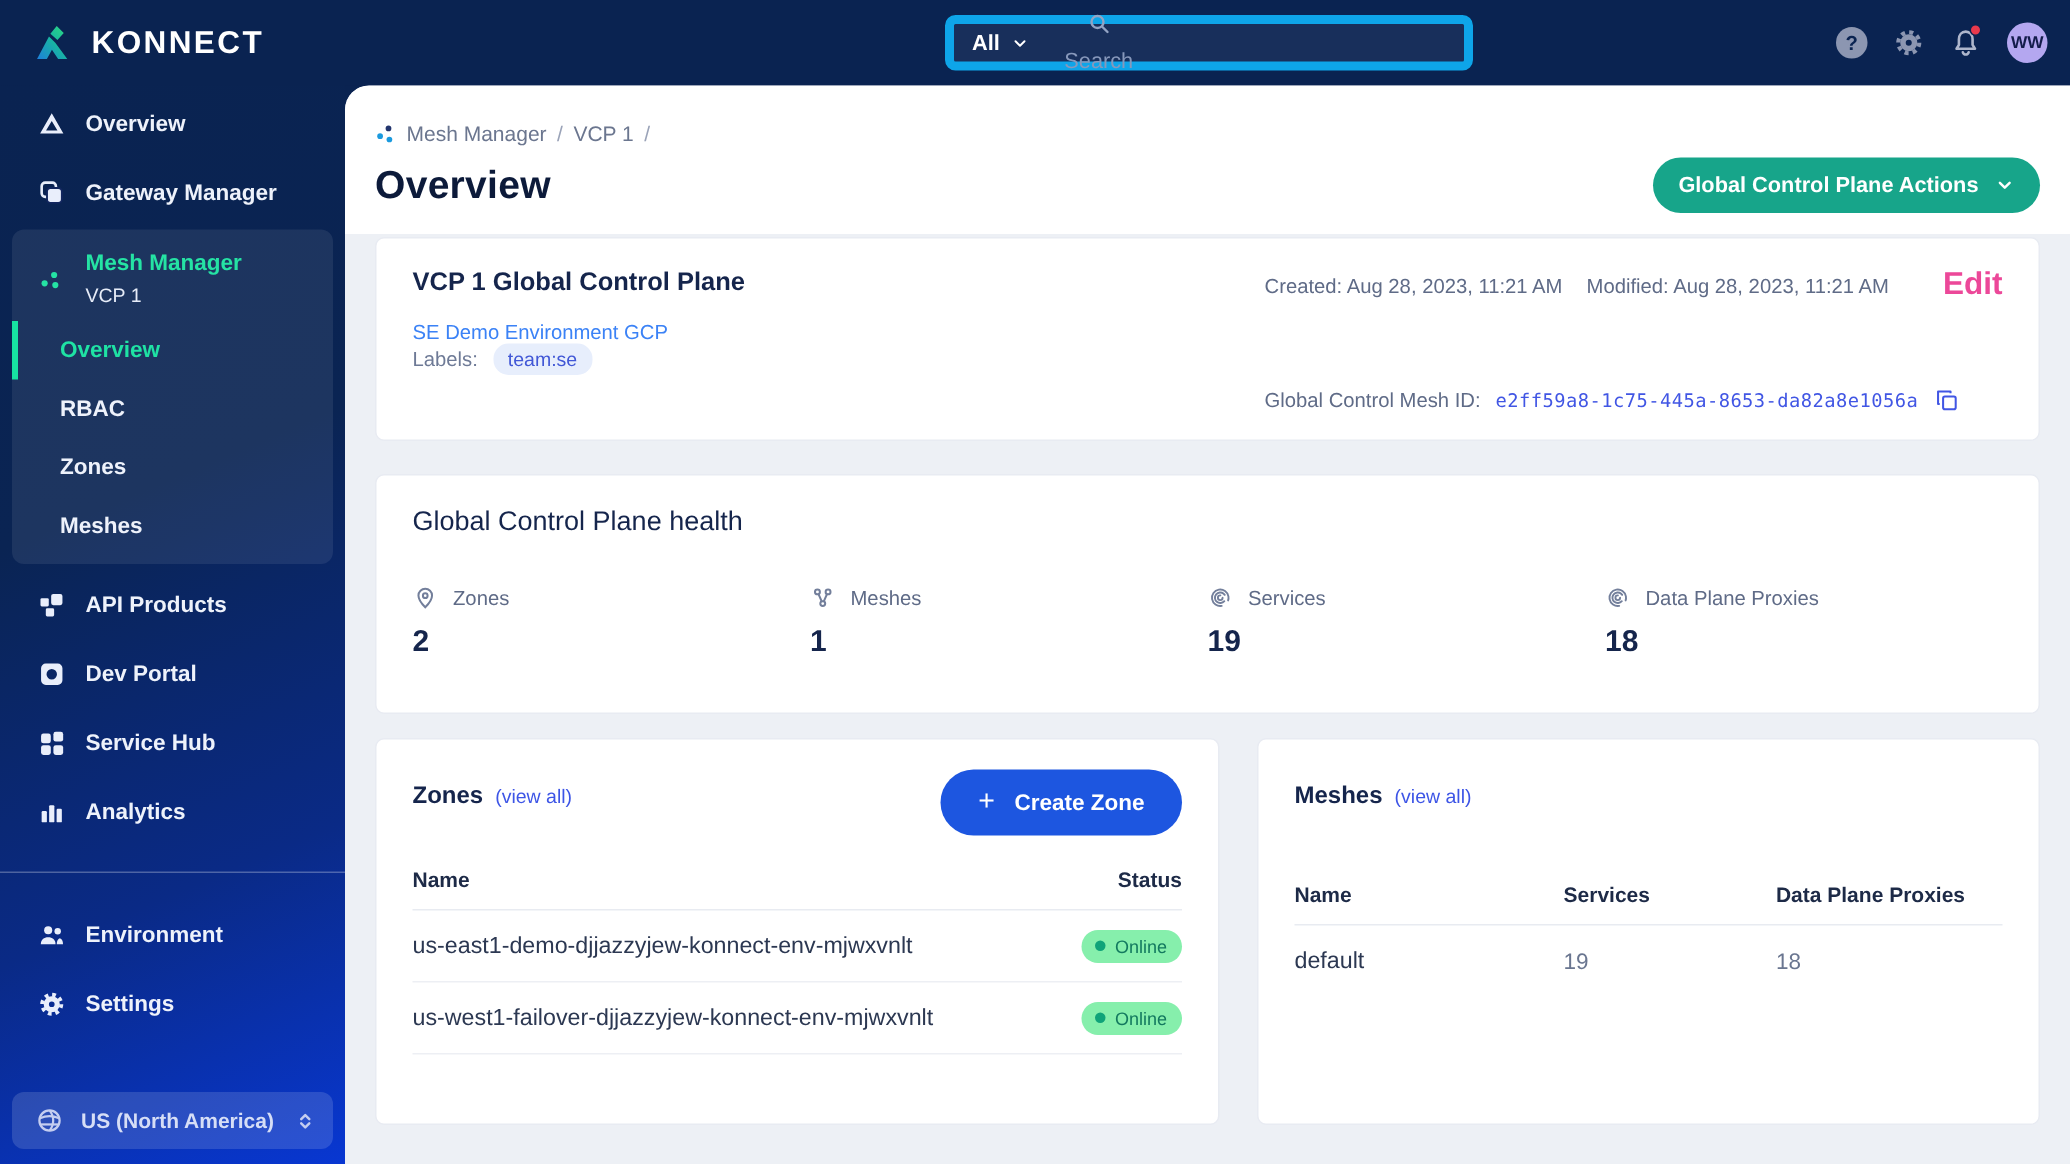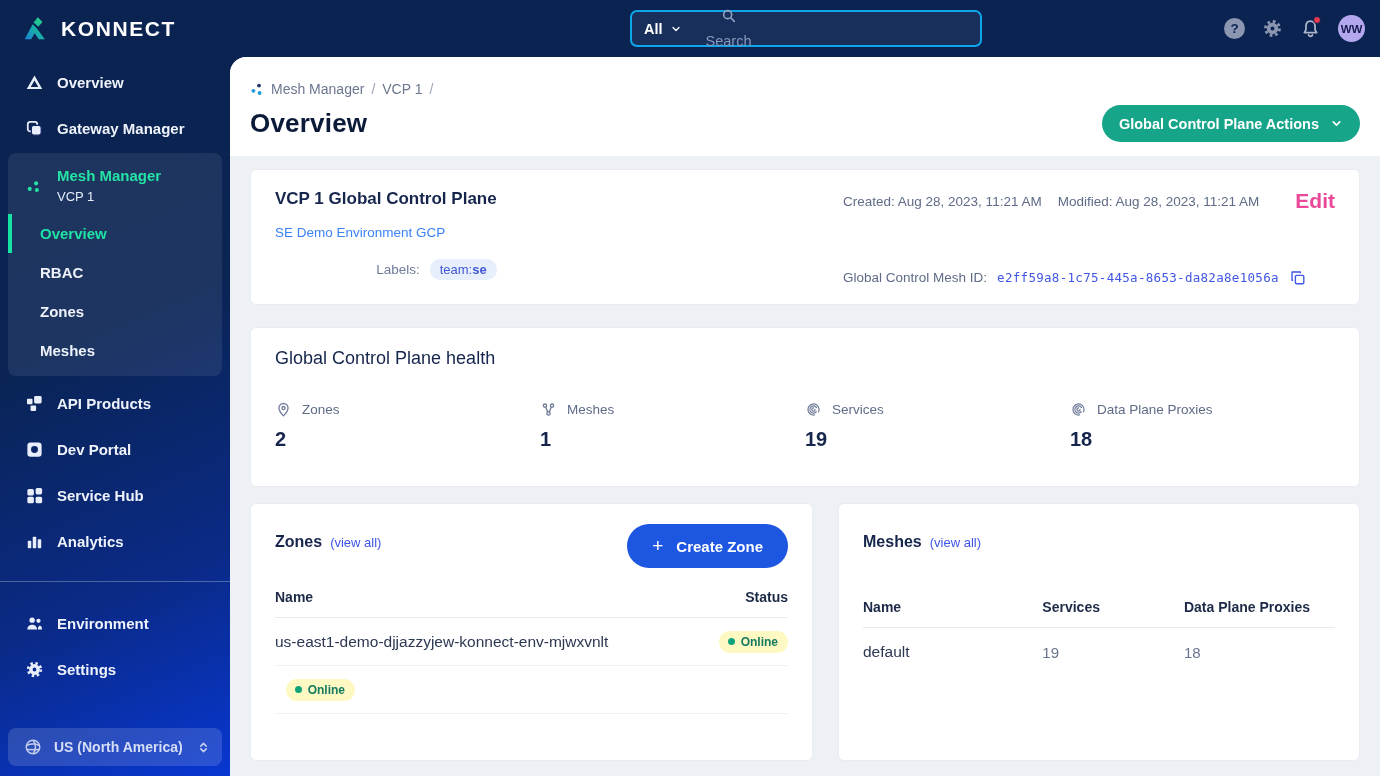--- a/index.html
+++ b/index.html
@@ -10,21 +10,21 @@
     position:relative;
     overflow:hidden;
   }
   svg { display:block; }
 
   
   .topbar { position:absolute; top:0; left:0; width:1380px; height:57px; background:#0a2351; }
   .brand { position:absolute; left:20px; top:0; height:57px; display:flex; align-items:center; gap:11px; }
   .brand-word { color:#fff; font-weight:700; font-size:21px; letter-spacing:1.6px; }
   .search { position:absolute; left:630px; top:10px; width:352px; height:37px;
-    border:2px solid #0ea5e9; border-radius:7px; background:rgba(255,255,255,0.06);
+    border:6px solid #0ea5e9; border-radius:7px; background:rgba(255,255,255,0.06);
     display:flex; align-items:center; padding:0 12px; }
   .search-scope { color:#fff; font-size:14.5px; font-weight:700; display:flex; align-items:center; gap:7px; }
   .search-q { display:flex; align-items:center; gap:9px; margin-left:24px;flex-direction:column; }
   .search-placeholder { color:#8798bb; font-size:14.5px; }
   .topbar-right { position:absolute; right:15px; top:0; height:57px; display:flex; align-items:center; gap:17px; }
   .help-circle { width:21px; height:21px; border-radius:50%; background:#8c96b1; color:#0a2351;
     font-weight:700; font-size:13.5px; display:flex; align-items:center; justify-content:center; cursor:pointer; }
   .avatar { width:27px; height:27px; border-radius:50%; background:#b4a7f0; color:#141c4b;
     font-weight:700; font-size:11.5px; display:flex; align-items:center; justify-content:center; cursor:pointer; }
   .bell-wrap { position:relative; cursor:pointer; }
@@ -57,30 +57,30 @@
   .main-header { background:#fff; padding:24px 20px 14px; border-top-left-radius:16px; }
   .breadcrumb { display:flex; align-items:center; gap:7px; color:#6b768f; font-size:14px; }
   .crumb-sep { color:#9aa3b8; }
   .crumb-link { cursor:pointer; }
   .page-title-row { display:flex; align-items:center; justify-content:space-between; margin-top:8px; }
   .page-title { font-size:26px; color:#0c1a3a; font-weight:800; letter-spacing:0.2px; }
   .gcp-actions { height:37px; padding:0 17px; border-radius:19px; background:#17a58a; color:#fff;
     font-weight:700; font-size:14.5px; display:flex; align-items:center; gap:11px; border:none;
     cursor:pointer; font-family:inherit; }
 
-  .main-body { padding:13px 20px 0; }
+  .main-body { padding:2px 20px 0; }
   .card { background:#fff; border-radius:6px; border:1px solid #e8ebf2; }
 
   
   .card1 { height:136px; padding:19px 24px; display:flex; justify-content:space-between; }
   .c1-title { font-size:17px; font-weight:700; color:#15254c; }
   .c1-desc { font-size:13.5px; color:#3b82f6; margin-top:16px; }
-  .c1-labels { display:flex; align-items:center; gap:10px; margin-top:19px; font-size:13.5px; color:#6e7a96;justify-content:flex-end; }
+  .c1-labels { display:flex; align-items:center; gap:10px; font-size:13.5px; color:#6e7a96; }
   .label-badge { background:#e7eefc; color:#4157d6; font-size:13px; padding:3px 10px; border-radius:10px; cursor:pointer; }
-  .label-badge b { font-weight:700; }
+  .label-badge b { font-weight:400; }
   .c1-right { display:flex; flex-direction:column; justify-content:space-between; align-items:flex-start; }
   .c1-meta { display:flex; gap:16px; align-items:center; font-size:13.5px; color:#5f6b87; }
   .edit-link { color:#ec4899; font-weight:700; font-size:21px; margin-left:20px; cursor:pointer; }
   .c1-id { display:flex; align-items:center; gap:10px; font-size:13.5px; color:#5f6b87; }
   .id-mono { font-family:"DejaVu Sans Mono", monospace; font-size:12.5px; color:#4156e4; letter-spacing:0.3px; cursor:pointer; }
   .copy-btn { cursor:pointer; }
 
   
   .card2 { margin-top:22px; height:160px; padding:20px 24px; }
   .c2-title { font-size:18px; font-weight:400; color:#15254c; }
@@ -103,22 +103,22 @@
   .plus-glyph { font-size:19px; font-weight:400; }
 
   .tbl-head { display:flex; margin-top:21px; padding-bottom:12px; border-bottom:1px solid #e8ebf1;
     color:#1d2a47; font-size:14px; font-weight:700; }
   .card4 .tbl-head { margin-top:48px; }
   .tbl-row { display:flex; align-items:center; height:48px; border-bottom:1px solid #edeff4;
     color:#2c3852; font-size:15.5px; cursor:pointer; }
   .card4 .tbl-row { border-bottom:none; }
   .zcol-name { flex:1; }
   .zcol-status { width:80px; display:flex; justify-content:flex-end; }
-  .online { display:inline-flex; align-items:center; gap:6px; background:#fef9c3; color:#13795f;
-    font-size:12px; font-weight:700; padding:4px 10px 4px 9px; border-radius:11px; }
+  .online { display:inline-flex; align-items:center; gap:6px; background:#86efac; color:#13795f;
+    font-size:12px; font-weight:400; padding:4px 10px 4px 9px; border-radius:11px; }
   .online-dot { width:7px; height:7px; border-radius:50%; background:#10a379; }
   .mcol-name { width:38%; }
   .mcol-serv { width:30%; }
   .mcol-dpp  { width:32%; }
   .m-dim { color:#6a7690; font-size:15px; }
 </style>
 </head>
 <body>
 
 <div class="topbar">
@@ -445,20 +445,21 @@
         <div class="tbl-row">
           <span class="zcol-name">us-east1-demo-djjazzyjew-konnect-env-mjwxvnlt</span>
           <span class="zcol-status">
             <span class="online">
               <span class="online-dot"></span>
               <span>Online</span>
             </span>
           </span>
         </div>
         <div class="tbl-row">
+          <span class="zcol-name">us-west1-failover-djjazzyjew-konnect-env-mjwxvnlt</span>
           <span class="zcol-status">
             <span class="online">
               <span class="online-dot"></span>
               <span>Online</span>
             </span>
           </span>
         </div>
       </div>
 
       <div class="card card4">

